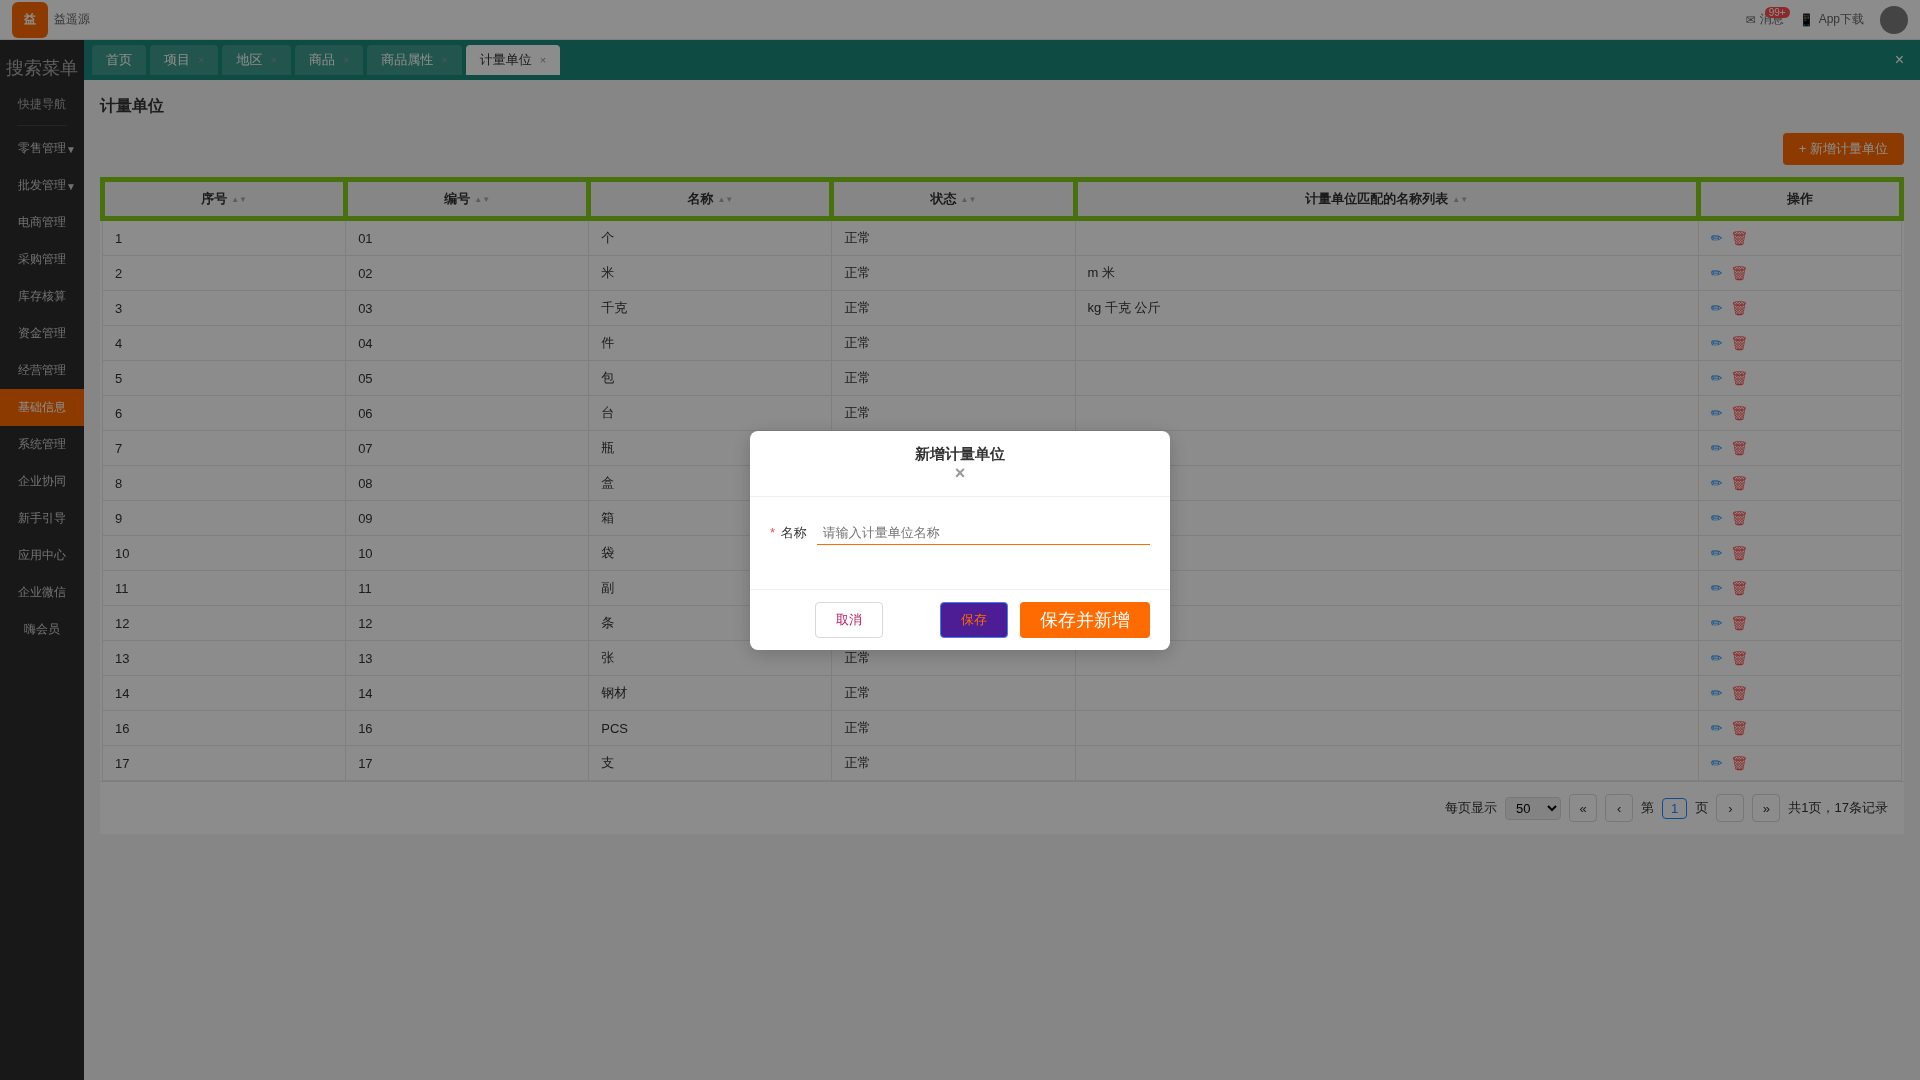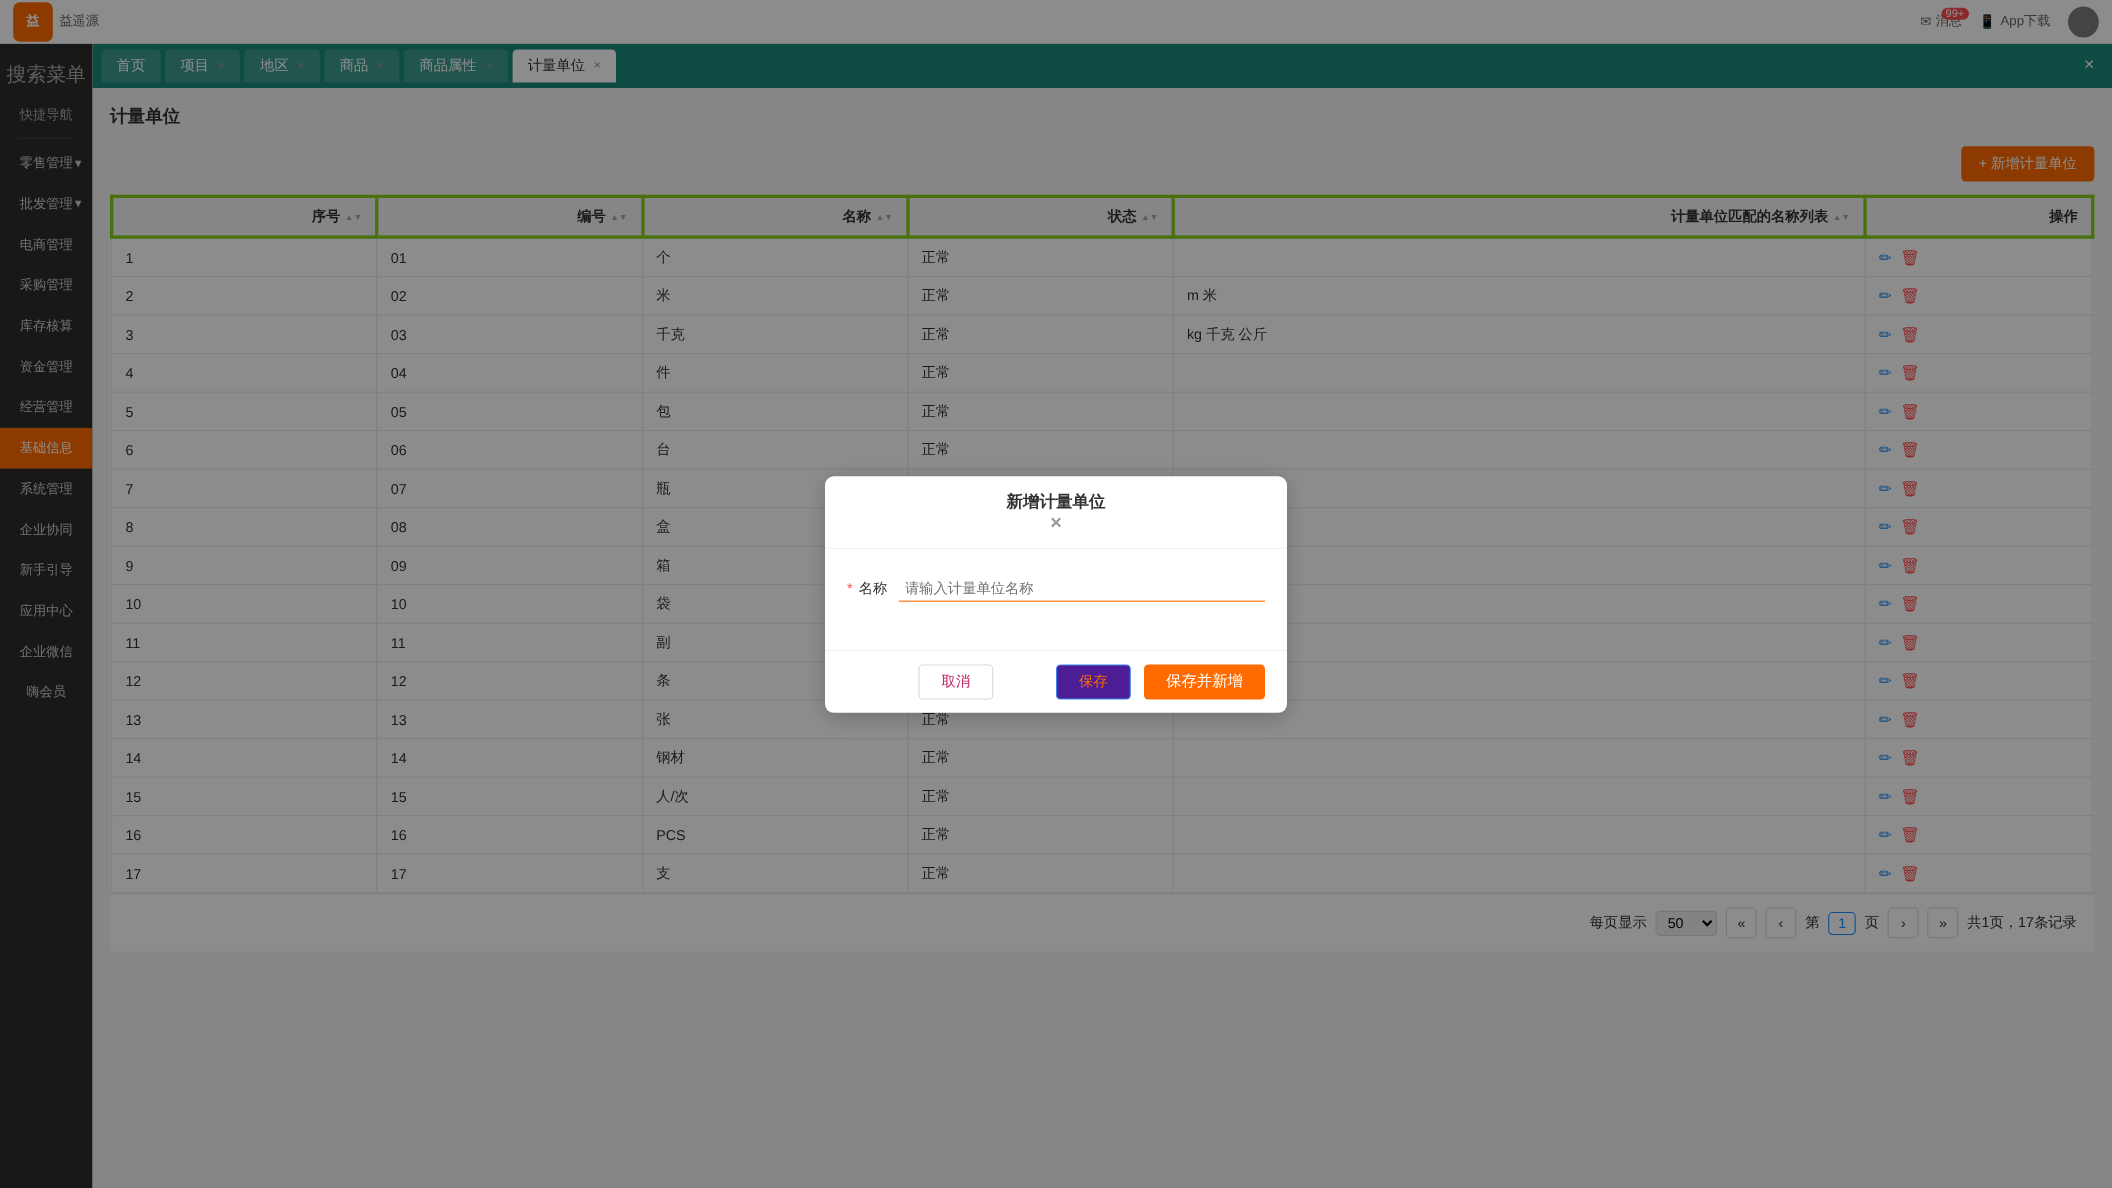--- a/index.html
+++ b/index.html
@@ -43,21 +43,21 @@
     
     .page-content { flex: 1; background: #f5f5f5; padding: 16px; overflow: auto; position: relative; }
 
     .page-title { font-size: 16px; font-weight: bold; color: #333; margin-bottom: 16px; }
 
     .toolbar { display: flex; justify-content: flex-end; margin-bottom: 12px; }
     .btn-add { background: #ff6b00; color: #fff; border: none; padding: 7px 16px; border-radius: 4px; cursor: pointer; font-size: 13px; }
 
     
     .data-table { width: 100%; border-collapse: collapse; background: #fff; }
-    .data-table th { background: #f5f5f5; border: 3px solid #84cc16; padding: 8px 12px; text-align: right; font-weight: 600; font-size: 13px; color: #333; }
+    .data-table th { background: #f5f5f5; border: 5px solid #84cc16; padding: 8px 12px; text-align: center; font-weight: 600; font-size: 13px; color: #333; }
     .data-table td { border: 1px solid #e8e8e8; padding: 8px 12px; font-size: 13px; color: #333; }
     .status-normal { color: #52c41a; }
     .action-btns { display: flex; gap: 8px; }
     .edit-icon { color: #1890ff; cursor: pointer; font-size: 14px; }
     .delete-icon { color: #ff4d4f; cursor: pointer; font-size: 14px; }
 
     
     .pagination { display: flex; align-items: center; justify-content: flex-end; padding: 12px 16px; background: #fff; border-top: 1px solid #e8e8e8; gap: 8px; font-size: 13px; color: #333; }
     .pagination select { border: 1px solid #d9d9d9; border-radius: 4px; padding: 2px 6px; font-size: 13px; }
     .pagination .page-nav { width: 28px; height: 28px; border: 1px solid #d9d9d9; border-radius: 4px; display: flex; align-items: center; justify-content: center; cursor: pointer; background: #fff; }
@@ -70,21 +70,21 @@
     .modal-close { cursor: pointer; font-size: 18px; color: #999; line-height: 1; }
     .modal-body { padding: 24px 20px; }
     .form-row { display: flex; align-items: center; margin-bottom: 20px; gap: 10px; }
     .form-label { font-size: 13px; color: #333; text-align: right; white-space: nowrap; }
     .required { color: #ff4d4f; margin-right: 2px; }
     .form-input { flex: 1; border: none; border-bottom: 1px solid #d9d9d9; padding: 4px 6px; font-size: 13px; outline: none; }
     .form-input.active-input { border-bottom-color: #ff6b00; }
     .modal-footer { padding: 12px 20px; display: flex; justify-content: flex-end; gap: 12px; border-top: 1px solid #f0f0f0; }
     .btn-cancel { border: 1px solid #d9d9d9; background: #fff; color: #be185d; padding: 6px 20px; border-radius: 4px; cursor: pointer; font-size: 13px; }
     .btn-save { border: 1px solid #3b82f6; background: #4c1d95; color: #ff6b00; padding: 6px 20px; border-radius: 4px; cursor: pointer; font-size: 13px; margin-left: 45px; }
-    .btn-save-new { background: #ff6b00; color: #fff; border: none; padding: 6px 20px; border-radius: 4px; cursor: pointer; font-size: 14px; text-align: center; }
+    .btn-save-new { background: #ff6b00; color: #fff; border: none; padding: 6px 20px; border-radius: 4px; cursor: pointer; font-size: 18px; text-align: center; }
 
     .sort-arrows { display: inline-flex; flex-direction: column; margin-left: 4px; font-size: 8px; color: #aaa; vertical-align: middle; }
   </style>
 </head>
 <body>
 
 <div class="top-bar">
   <div class="top-bar-left">
     <div class="logo-area">
       <div class="logo-icon">益</div>
@@ -351,33 +351,20 @@
     <td class="status-normal">正常</td>
     <td></td>
     <td>
       <div class="action-btns">
         <span class="edit-icon">✏</span>
         <span class="delete-icon">🗑</span>
       </div>
     </td>
   </tr>
             <tr>
-    <td>15</td>
-    <td>15</td>
-    <td>人/次</td>
-    <td class="status-normal">正常</td>
-    <td></td>
-    <td>
-      <div class="action-btns">
-        <span class="edit-icon">✏</span>
-        <span class="delete-icon">🗑</span>
-      </div>
-    </td>
-  </tr>
-            <tr>
     <td>16</td>
     <td>16</td>
     <td>PCS</td>
     <td class="status-normal">正常</td>
     <td></td>
     <td>
       <div class="action-btns">
         <span class="edit-icon">✏</span>
         <span class="delete-icon">🗑</span>
       </div>

